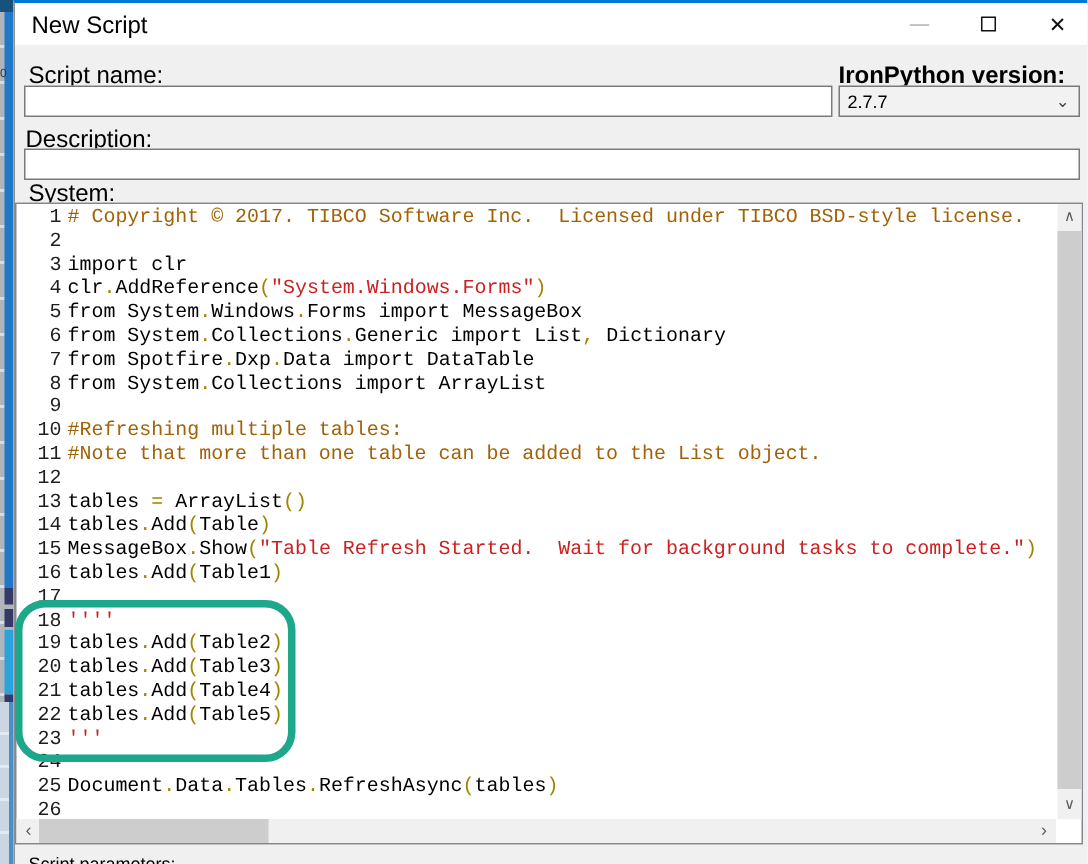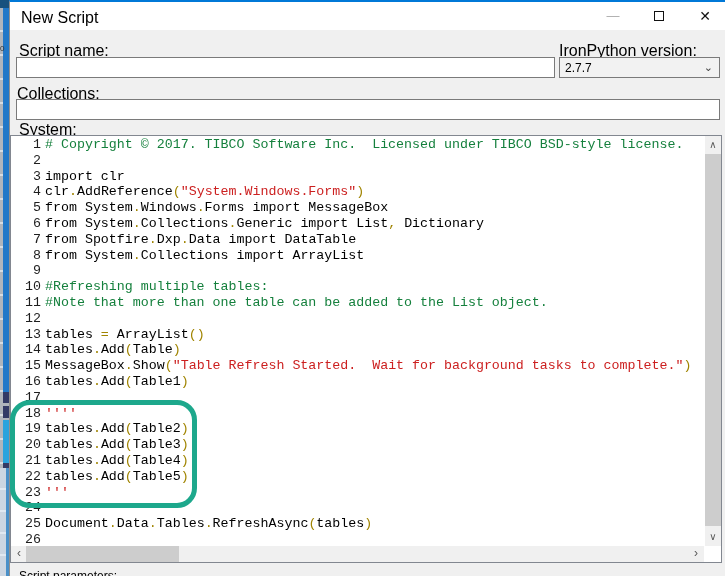--- a/index.html
+++ b/index.html
@@ -40,21 +40,21 @@
   .combo .chev { position:absolute; right:6px; top:3px; color:#444; font-size:11px; }
 
   
   .editor { position:absolute; left:0; top:133px; width:712px; height:428px; background:#fff;
     border:1px solid #828790; }
   .code { position:absolute; left:0; top:0; right:17px; bottom:17px; overflow:hidden; padding-top:1px;
     font-family:"Liberation Mono", monospace; font-size:13.3px; line-height:15.8px; white-space:pre; }
   .cl { height:15.8px; display:flex; }
   .ln { width:30px; min-width:30px; text-align:right; color:#1e1e1e; }
   .ct { margin-left:4px; color:#1a1a1a; }
-  .cm { color:#15803d; } .kw { color:#000000; } .st { color:#cc2020; } .pu { color:#a08400; } .pl { color:#000000; }
+  .cm { color:#a16207; } .kw { color:#000000; } .st { color:#cc2020; } .pu { color:#a08400; } .pl { color:#000000; }
 
   
   .vscroll { position:absolute; right:0; top:0; width:16px; height:410px; background:#f0f0f0; }
   .vthumb { position:absolute; left:0; top:18px; width:16px; height:372px; background:#cdcdcd; }
   .varrow { position:absolute; left:0; width:16px; height:16px; color:#5a5a5a; font-size:10px;
     text-align:center; line-height:16px; }
   .hscroll { position:absolute; left:0; bottom:0; height:16px; width:693px; background:#f0f0f0; }
   .hthumb { position:absolute; left:15px; top:0; width:153px; height:16px; background:#cdcdcd; }
   .harrow { position:absolute; top:0; width:16px; height:16px; color:#5a5a5a; font-size:12px;
     text-align:center; line-height:15px; }
@@ -92,27 +92,27 @@
       <span class="sq"></span>
     </span>
     <span class="winbtn btn-close">
       <span>✕</span>
     </span>
   </div>
 
   <span class="lbl" style="left:9px; top:40px;">Script name:</span>
   <input class="tb" style="left: 6px; top: 55px; width: 539px; height: 21px;" type="text" value="">
 
-  <span class="lbl" style="left:549px; top:40px;">IronPython version:</span>
+  <span class="lbl" style="left:549px; top:40px;font-weight:bold;">IronPython version:</span>
   <div class="combo" style="left:549px; top:55px; width:161px; height:21px;">
     <span class="val">2.7.7</span>
     <span class="chev">⌄</span>
   </div>
 
-  <span class="lbl" style="left:7px; top:83px;">Collections:</span>
+  <span class="lbl" style="left:7px; top:83px;">Description:</span>
   <input class="tb" style="left: 6px; top: 97px; width: 704px; height: 21px;" type="text" value="">
 
   <span class="lbl" style="left:9px; top:119px;">System:</span>
 
   <div class="editor">
     <div class="code"><div class="cl"><span class="ln">1</span><span class="ct"><span class="cm"># Copyright © 2017. TIBCO Software Inc.  Licensed under TIBCO BSD-style license.</span></span></div><div class="cl"><span class="ln">2</span><span class="ct">&nbsp;</span></div><div class="cl"><span class="ln">3</span><span class="ct"><span class="kw">import</span><span class="pl"> clr</span></span></div><div class="cl"><span class="ln">4</span><span class="ct"><span class="pl">clr</span><span class="pu">.</span><span class="pl">AddReference</span><span class="pu">(</span><span class="st">"System.Windows.Forms"</span><span class="pu">)</span></span></div><div class="cl"><span class="ln">5</span><span class="ct"><span class="kw">from</span><span class="pl"> System</span><span class="pu">.</span><span class="pl">Windows</span><span class="pu">.</span><span class="pl">Forms </span><span class="kw">import</span><span class="pl"> MessageBox</span></span></div><div class="cl"><span class="ln">6</span><span class="ct"><span class="kw">from</span><span class="pl"> System</span><span class="pu">.</span><span class="pl">Collections</span><span class="pu">.</span><span class="pl">Generic </span><span class="kw">import</span><span class="pl"> List</span><span class="pu">,</span><span class="pl"> Dictionary</span></span></div><div class="cl"><span class="ln">7</span><span class="ct"><span class="kw">from</span><span class="pl"> Spotfire</span><span class="pu">.</span><span class="pl">Dxp</span><span class="pu">.</span><span class="pl">Data </span><span class="kw">import</span><span class="pl"> DataTable</span></span></div><div class="cl"><span class="ln">8</span><span class="ct"><span class="kw">from</span><span class="pl"> System</span><span class="pu">.</span><span class="pl">Collections </span><span class="kw">import</span><span class="pl"> ArrayList</span></span></div><div class="cl"><span class="ln">9</span><span class="ct">&nbsp;</span></div><div class="cl"><span class="ln">10</span><span class="ct"><span class="cm">#Refreshing multiple tables:</span></span></div><div class="cl"><span class="ln">11</span><span class="ct"><span class="cm">#Note that more than one table can be added to the List object.</span></span></div><div class="cl"><span class="ln">12</span><span class="ct">&nbsp;</span></div><div class="cl"><span class="ln">13</span><span class="ct"><span class="pl">tables </span><span class="pu">=</span><span class="pl"> ArrayList</span><span class="pu">(</span><span class="pu">)</span></span></div><div class="cl"><span class="ln">14</span><span class="ct"><span class="pl">tables</span><span class="pu">.</span><span class="pl">Add</span><span class="pu">(</span><span class="pl">Table</span><span class="pu">)</span></span></div><div class="cl"><span class="ln">15</span><span class="ct"><span class="pl">MessageBox</span><span class="pu">.</span><span class="pl">Show</span><span class="pu">(</span><span class="st">"Table Refresh Started.  Wait for background tasks to complete."</span><span class="pu">)</span></span></div><div class="cl"><span class="ln">16</span><span class="ct"><span class="pl">tables</span><span class="pu">.</span><span class="pl">Add</span><span class="pu">(</span><span class="pl">Table1</span><span class="pu">)</span></span></div><div class="cl"><span class="ln">17</span><span class="ct">&nbsp;</span></div><div class="cl"><span class="ln">18</span><span class="ct"><span class="st">''''</span></span></div><div class="cl"><span class="ln">19</span><span class="ct"><span class="pl">tables</span><span class="pu">.</span><span class="pl">Add</span><span class="pu">(</span><span class="pl">Table2</span><span class="pu">)</span></span></div><div class="cl"><span class="ln">20</span><span class="ct"><span class="pl">tables</span><span class="pu">.</span><span class="pl">Add</span><span class="pu">(</span><span class="pl">Table3</span><span class="pu">)</span></span></div><div class="cl"><span class="ln">21</span><span class="ct"><span class="pl">tables</span><span class="pu">.</span><span class="pl">Add</span><span class="pu">(</span><span class="pl">Table4</span><span class="pu">)</span></span></div><div class="cl"><span class="ln">22</span><span class="ct"><span class="pl">tables</span><span class="pu">.</span><span class="pl">Add</span><span class="pu">(</span><span class="pl">Table5</span><span class="pu">)</span></span></div><div class="cl"><span class="ln">23</span><span class="ct"><span class="st">'''</span></span></div><div class="cl"><span class="ln">24</span><span class="ct">&nbsp;</span></div><div class="cl"><span class="ln">25</span><span class="ct"><span class="pl">Document</span><span class="pu">.</span><span class="pl">Data</span><span class="pu">.</span><span class="pl">Tables</span><span class="pu">.</span><span class="pl">RefreshAsync</span><span class="pu">(</span><span class="pl">tables</span><span class="pu">)</span></span></div><div class="cl"><span class="ln">26</span><span class="ct">&nbsp;</span></div></div>
 
     <div class="vscroll">
       <span class="varrow" style="top:1px;">∧</span>
       <div class="vthumb"></div>

